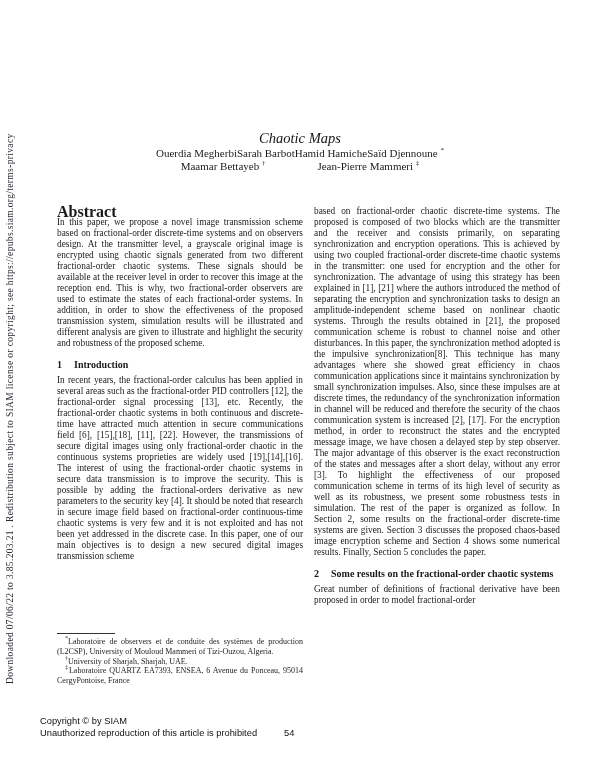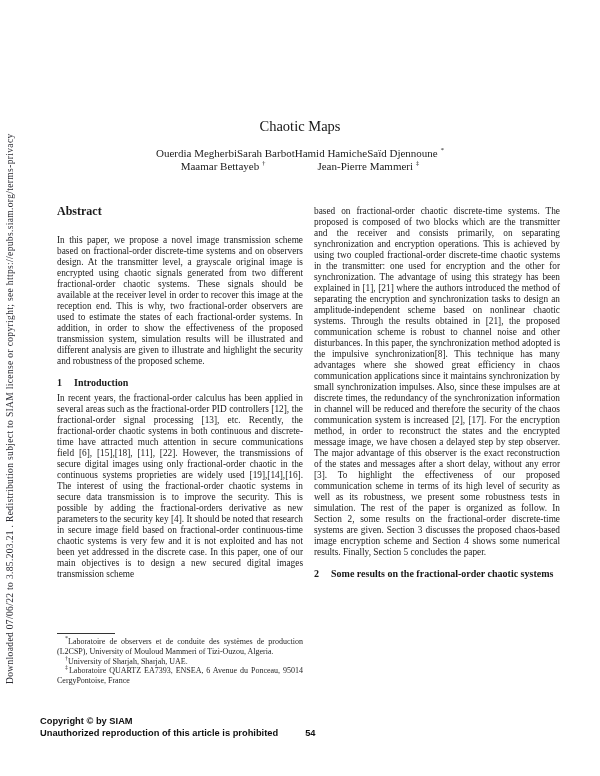--- a/index.html
+++ b/index.html
@@ -16,58 +16,58 @@
   
   .sidebar-note {
     position:absolute; left:5px; top:684px;
     transform-origin:0 0; transform:rotate(-90deg);
     font-size:9.5px; letter-spacing:0.35px; white-space:nowrap;
     color:#2b2b33;
   }
 
   .title-line { position:absolute; left:0; width:600px; text-align:center; font-size:14.5px; color:#161616; }
   #title1 { top:96px; }
-  #title2 { top:118px; }
+  #title2 { top:130px;font-style:italic; }
 
   .authors-row { position:absolute; left:0; width:600px; display:flex; justify-content:center; font-size:11px; color:#1c1c1c; }
   #authors1 { top:147px; }
   #authors2 { top:160px; gap:52px; }
   .author { white-space:nowrap; }
   sup.mark { font-size:7px; line-height:0; }
 
   .col {
     position:absolute; top:206px; width:246px;
     text-align:justify; font-size:9.3px; line-height:11px;
     hyphens:auto; -webkit-hyphens:auto;
   }
   #col-left { left:57px; }
   #col-right { left:314px; }
   p.body { margin:0; }
 
-  .abstract-h { font-weight:bold; font-size:12px; margin:0 0 18px 0; text-align:left; }
+  .abstract-h { font-weight:bold; font-size:16px; margin:0 0 0 0; text-align:left; }
 
   .sec-h {
     display:flex; font-weight:bold; font-size:10px;
     margin:10px 0 4px 0; line-height:12px; text-align:left;
   }
   .sec-h .num { flex:0 0 17px; width:17px; }
   .sec-h .t { flex:1; }
 
   .footnotes {
     position:absolute; left:57px; top:633px; width:246px;
     font-size:8px; line-height:9.8px; text-align:justify; color:#1d1d1d;
   }
   .fn-rule { width:58px; border-top:1px solid #333; margin-bottom:3px; }
   .fn { margin:0; text-indent:8px; }
   .fn sup { font-size:6px; line-height:0; }
 
   .footer {
     position:absolute; left:40px; top:716px;
     font-family:"Liberation Sans", sans-serif;
-    font-weight:bold; font-size:9.3px; line-height:11.5px; color:#101010;
+    font-weight:normal; font-size:9.3px; line-height:11.5px; color:#101010;
   }
   .footer .pgnum { margin-left:27px; }
 </style>
 </head>
 <body>
 
 <div class="page">
 
   <div class="sidebar-note">Downloaded 07/06/22 to 3.85.203.21 . Redistribution subject to SIAM license or copyright; see https://epubs.siam.org/terms-privacy</div>
 
@@ -100,20 +100,21 @@
     <p class="fn"><sup>†</sup><span>University of Sharjah, Sharjah, UAE.</span></p>
     <p class="fn"><sup>‡</sup><span>Laboratoire QUARTZ EA7393, ENSEA, 6 Avenue du Ponceau, 95014 CergyPontoise, France</span></p>
   </div>
 
   <div class="col" id="col-right">
     <p class="body">based on fractional-order chaotic discrete-time systems. The proposed is composed of two blocks which are the transmitter and the receiver and consists primarily, on separating synchronization and encryption operations. This is achieved by using two coupled fractional-order discrete-time chaotic systems in the transmitter: one used for encryption and the other for synchronization. The advantage of using this strategy has been explained in [1], [21] where the authors introduced the method of separating the encryption and synchronization tasks to design an amplitude-independent scheme based on nonlinear chaotic systems. Through the results obtained in [21], the proposed communication scheme is robust to channel noise and other disturbances. In this paper, the synchronization method adopted is the impulsive synchronization[8]. This technique has many advantages where she showed great efficiency in chaos communication applications since it maintains synchronization by small synchronization impulses. Also, since these impulses are at discrete times, the redundancy of the synchronization information in channel will be reduced and therefore the security of the chaos communication system is increased [2], [17]. For the encryption method, in order to reconstruct the states and the encrypted message image, we have chosen a delayed step by step observer. The major advantage of this observer is the exact reconstruction of the states and messages after a short delay, without any error [3]. To highlight the effectiveness of our proposed communication scheme in terms of its high level of security as well as its robustness, we present some robustness tests in simulation. The rest of the paper is organized as follow. In Section 2, some results on the fractional-order discrete-time systems are given. Section 3 discusses the proposed chaos-based image encryption scheme and Section 4 shows some numerical results. Finally, Section 5 concludes the paper.</p>
     <div class="sec-h">
       <span class="num">2</span>
       <span class="t">Some results on the fractional-order chaotic systems</span>
     </div>
+    <p class="body">Great number of definitions of fractional derivative have been proposed in order to model fractional-order</p>
   </div>
 
   <div class="footer">
     <div>Copyright © by SIAM</div>
     <div>
       <span>Unauthorized reproduction of this article is prohibited</span><span class="pgnum">54</span>
     </div>
   </div>
 
 </div>

